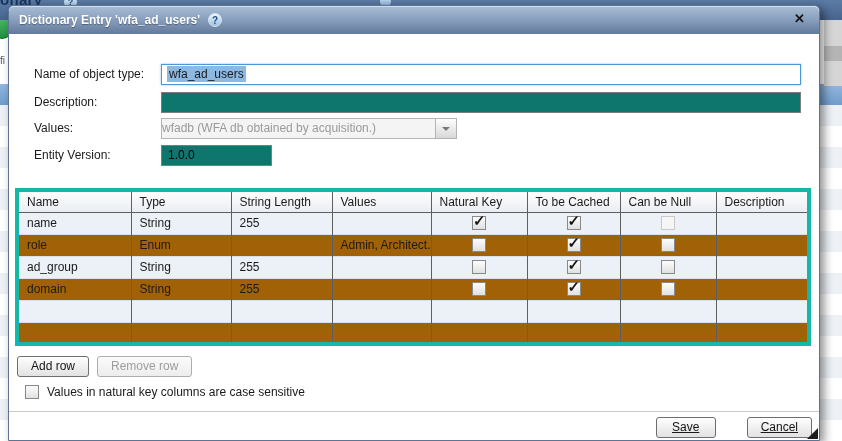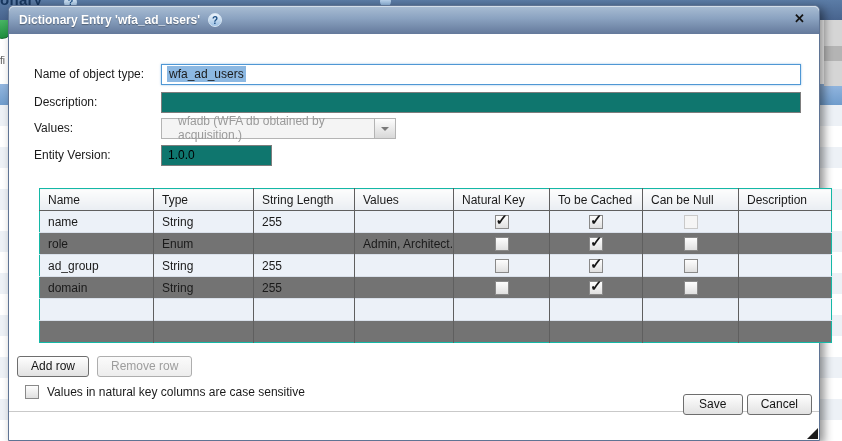--- a/index.html
+++ b/index.html
@@ -42,29 +42,29 @@
 
   
   .form-row { position:absolute; left:0; right:0; height:22px; display:flex; align-items:center; }
   .form-row .lbl { padding-left:25px; width:152px; flex:none; }
   .inp { height:21px; border:1px solid #7d7d7d; font-family:"Liberation Sans",sans-serif; font-size:12px; padding:0 6px; background:#0f766e; }
   .inp.wide { width:640px; }
   .inp.small { width:111px; }
   .name-box { width:640px; height:21px; border:1px solid #4f97d4; box-shadow:0 0 2px rgba(79,151,212,.6);
     display:flex; align-items:center; padding:0 5px; background:#fff; }
   .name-box .sel { background:#8cb8e2; padding:1px 2px; }
-  .select-box { position:relative; width:235px; height:21px; border:1px solid #b4b4b4; background:#f4f4f4;
-    display:flex; align-items:center; padding:0 26px 0 16px; color:#9a9a9a; }
+  .select-box { position:relative; width:296px; height:21px; border:1px solid #b4b4b4; background:#f4f4f4;
+    display:flex; align-items:center; padding:0 26px 0 0; color:#9a9a9a; }
   .select-arrow { position:absolute; right:0; top:0; width:21px; height:19px; border-left:1px solid #b4b4b4;
     background:linear-gradient(#fdfdfd,#d8d8d8); }
   .select-arrow::after { content:""; position:absolute; left:6px; top:8px; border:4px solid transparent; border-top-color:#7a7a7a; }
 
   
   .attr-table { position:absolute; left:6px; top:154px; width:792px; border-collapse:collapse; table-layout:fixed;
-    border:1px solid #14b8a6; background:#737373;margin-left:24px; }
+    border:4px solid #14b8a6; background:#a16207; }
   .attr-table th { height:22px; text-align:left; padding:0 8px; font-weight:normal;
     background:linear-gradient(#fdfdfd,#e9edf2); border-right:1px solid #5f5f5f; border-bottom:1px solid #5f5f5f; overflow:hidden; white-space:nowrap; }
   .attr-table td { height:22px; padding:0 8px; border-right:1px solid #5f5f5f; border-top:1px solid #d9e0ea; overflow:hidden; white-space:nowrap; }
   .attr-table tbody tr:first-child td { border-top:none; }
   .attr-table tr.stripe td { background:#ecf1f8; }
   .attr-table td.center { text-align:center; padding:0; }
   .attr-table th:last-child, .attr-table td:last-child { border-right:none; }
 
   .cb { display:inline-block; width:14px; height:14px; border:1px solid #898989;
     background:linear-gradient(#fdfdfd,#e0e0e0); vertical-align:middle; position:relative; cursor:pointer; }
@@ -73,21 +73,21 @@
 
   
   .btn { display:inline-block; height:21px; border:1px solid #6e6e6e; border-radius:3px; cursor:pointer;
     background:linear-gradient(#fefefe,#e2e2e2); font-family:"Liberation Sans",sans-serif; font-size:12px; color:#141414; padding:0 13px; line-height:19px; text-align:center; }
   .btn.disabled { border-color:#aeaeae; color:#9d9d9d; background:linear-gradient(#fbfbfb,#ededed); cursor:default; }
 
   .table-btns { position:absolute; left:8px; top:322px; display:flex; gap:8px;border-radius:6px; }
   .cs-row { position:absolute; left:16px; top:351px; display:flex; align-items:center; gap:8px; }
 
   .footer-line { position:absolute; left:0; right:0; top:377px; border-top:1px solid #c9c9c9; }
-  .footer-btns { position:absolute; top:360px; right:7px; display:flex; gap:4px; }
+  .footer-btns { position:absolute; top:383px; right:7px; display:flex; gap:31px;text-decoration:underline; }
   .footer-btns .btn { min-width:60px; }
 
   .resize-grip { position:absolute; right:1px; bottom:1px; width:0; height:0;
     border-left:11px solid transparent; border-bottom:11px solid #1c1c1c; cursor:nwse-resize; }
 </style>
 </head>
 <body>
 
 <div class="bg-page">
   <div class="bg-selected-row"></div>

